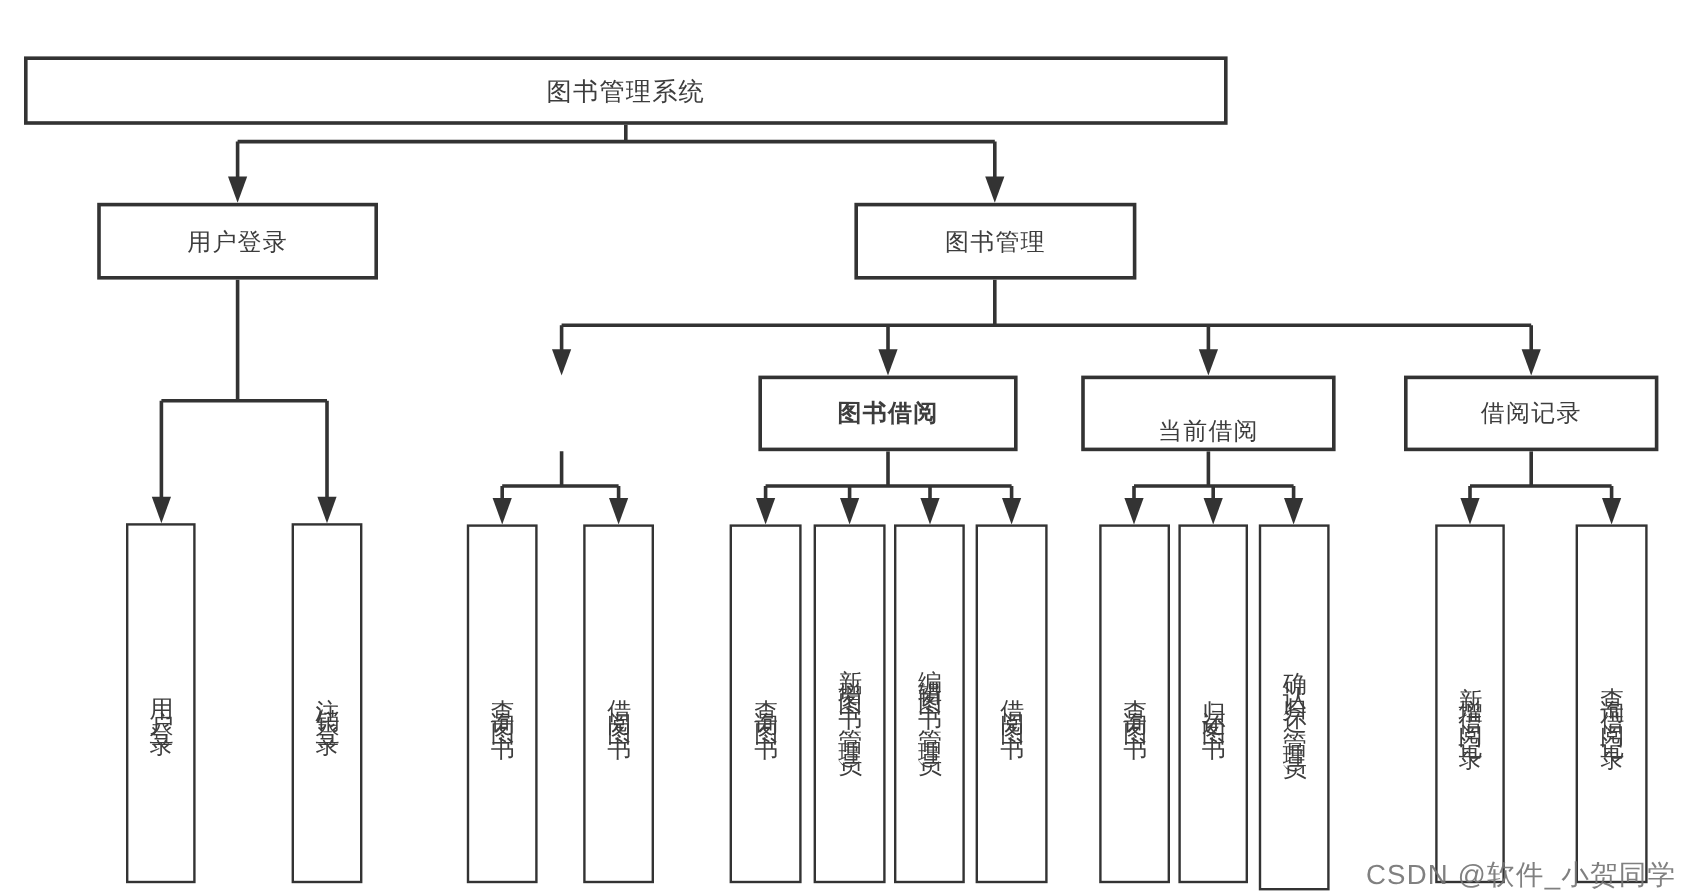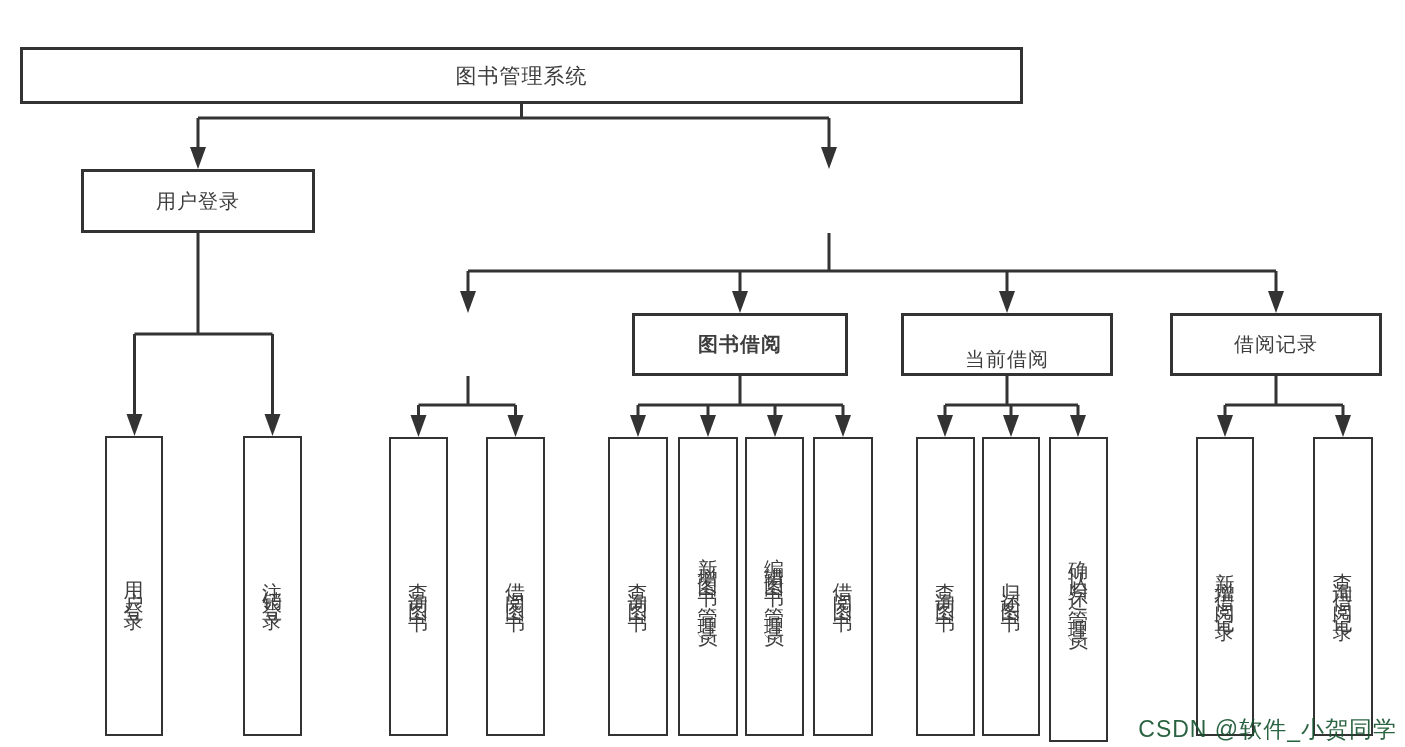--- a/index.html
+++ b/index.html
@@ -30,21 +30,21 @@
     font-size:20px;
     letter-spacing:10px;
     line-height:1;
   }
   .watermark{
     position:absolute;
     right:8px;
     top:714px;
     font-size:23px;
     letter-spacing:1px;
-    color:#14532d;
+    color:#737373;
     opacity:0.9;
     z-index:3;
     white-space:nowrap;
   }
 </style>
 </head>
 <body>
 
 <div id="canvas">
 
@@ -79,20 +79,23 @@
       <polygon points="1335,415 1351,415 1343,437"></polygon>
     </g>
   </svg>
 
   <div class="node root" style="left:20px;top:13px;width:1003px;height:57px;margin-top:34px;">
     <span>图书管理系统</span>
   </div>
 
   <div class="node" style="left:81px;top:169px;width:234px;height:64px;">
     <span>用户登录</span>
+  </div>
+  <div class="node" style="left:712px;top:169px;width:235px;height:64px;">
+    <span>图书管理</span>
   </div>
 
   <div class="node" style="left:632px;top:313px;width:216px;height:63px;font-weight:bold;">
     <span>图书借阅</span>
   </div>
   <div class="node" style="left:901px;top:313px;width:212px;height:63px;align-items:flex-end;">
     <span>当前借阅</span>
   </div>
   <div class="node" style="left:1170px;top:313px;width:212px;height:63px;">
     <span>借阅记录</span>

